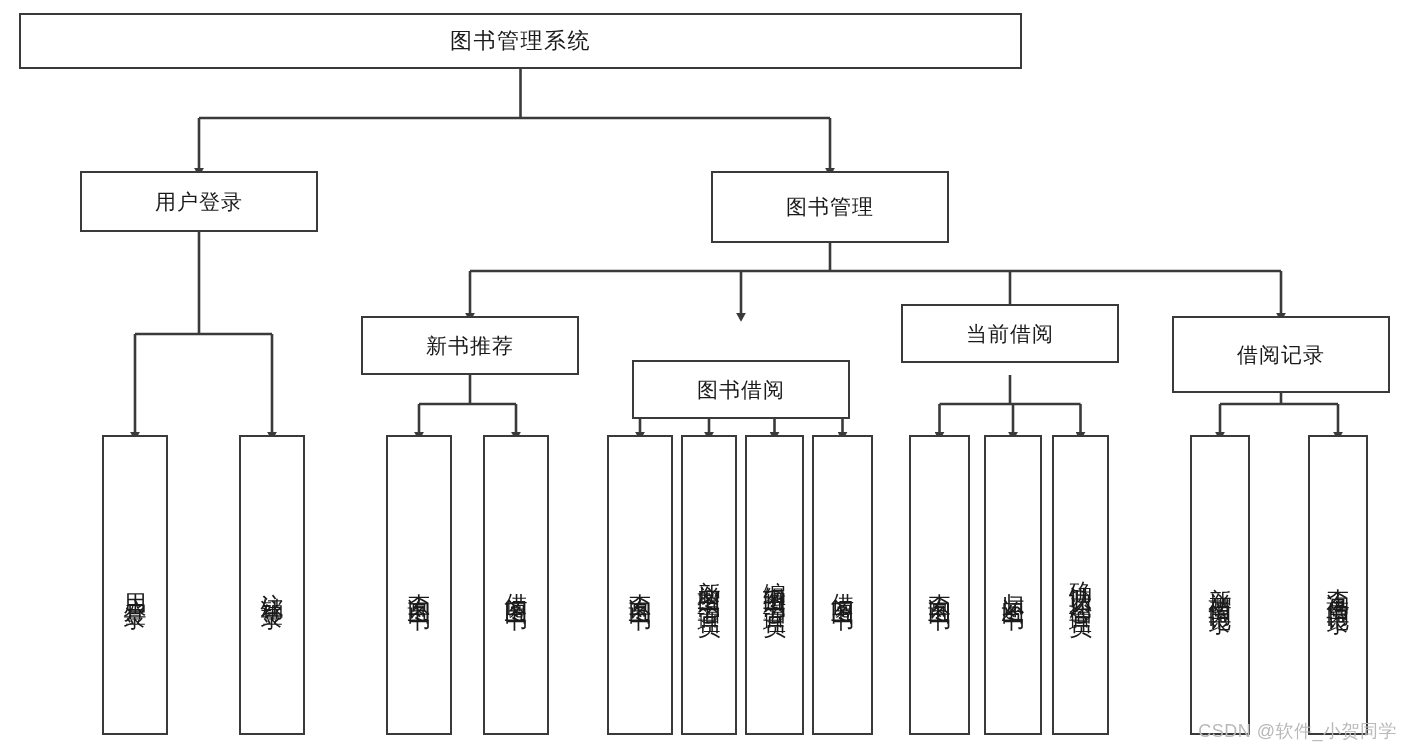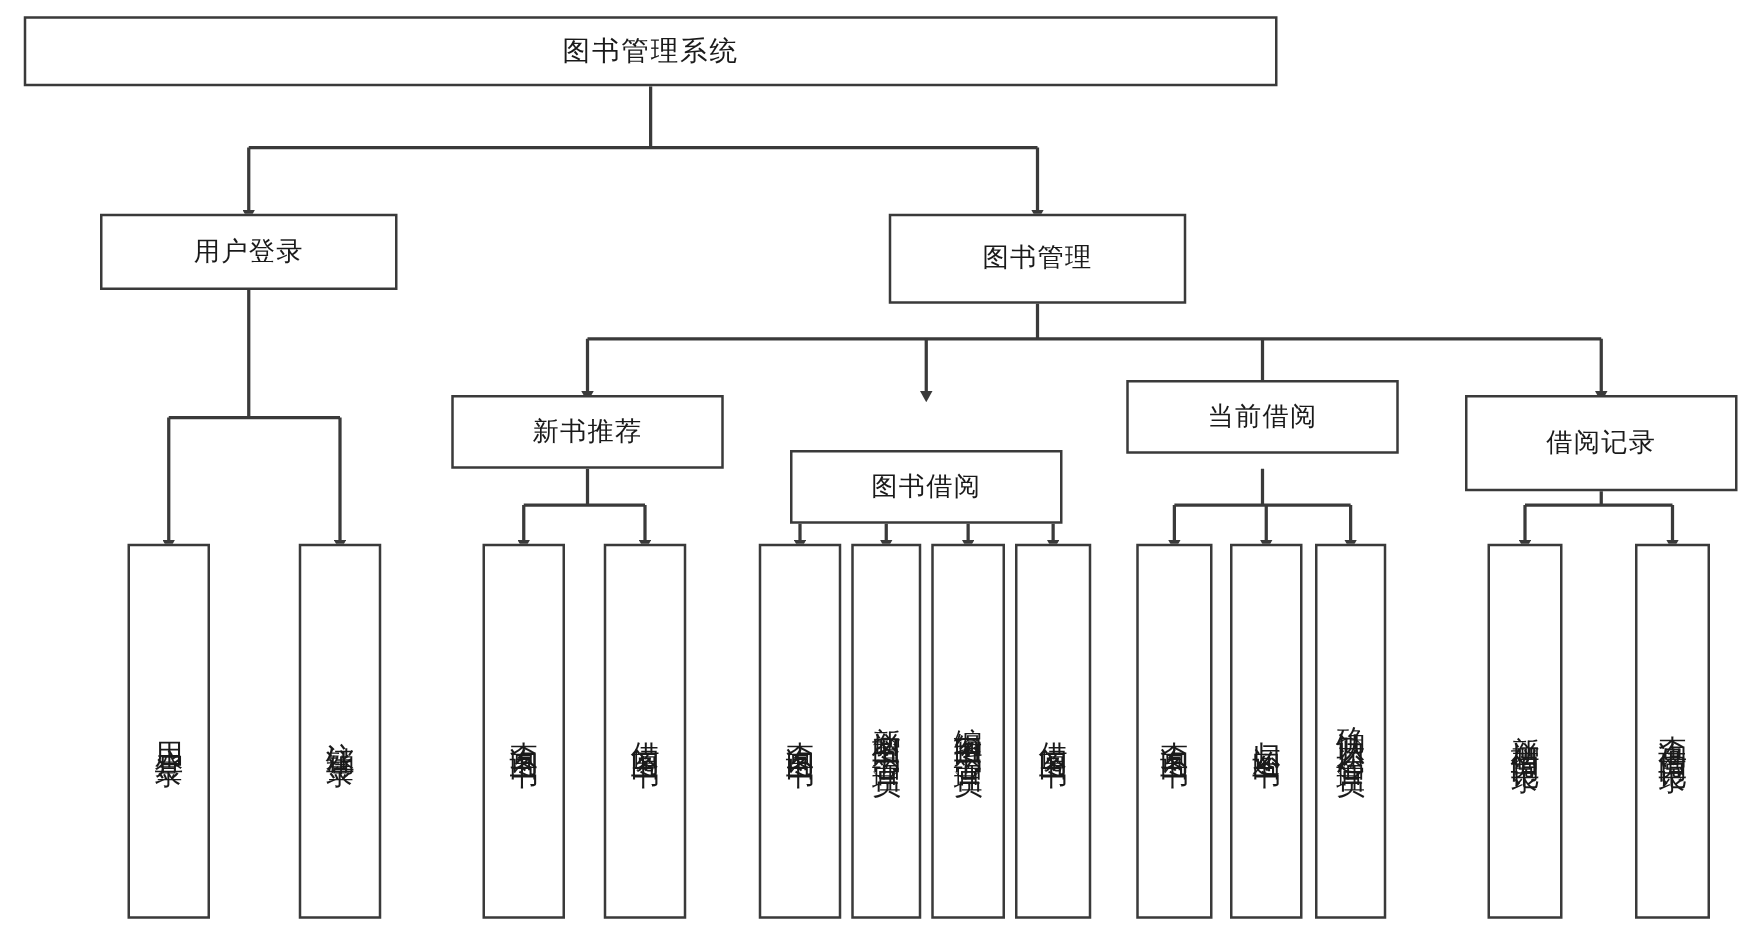--- a/index.html
+++ b/index.html
@@ -179,13 +179,14 @@
         <span class="node-label">确认归还（管理员）</span>
       </div>
       <div class="node vert" style="left: 1190px; top: 435px; width: 60px; height: 300px;">
         <span class="node-label">新增借阅记录</span>
       </div>
       <div class="node vert" style="left: 1308px; top: 435px; width: 60px; height: 300px;">
         <span class="node-label">查询借阅记录</span>
       </div>
     </div>
 
+  <div class="watermark">CSDN @软件_小贺同学</div>
 </div>
 
 </body></html>

